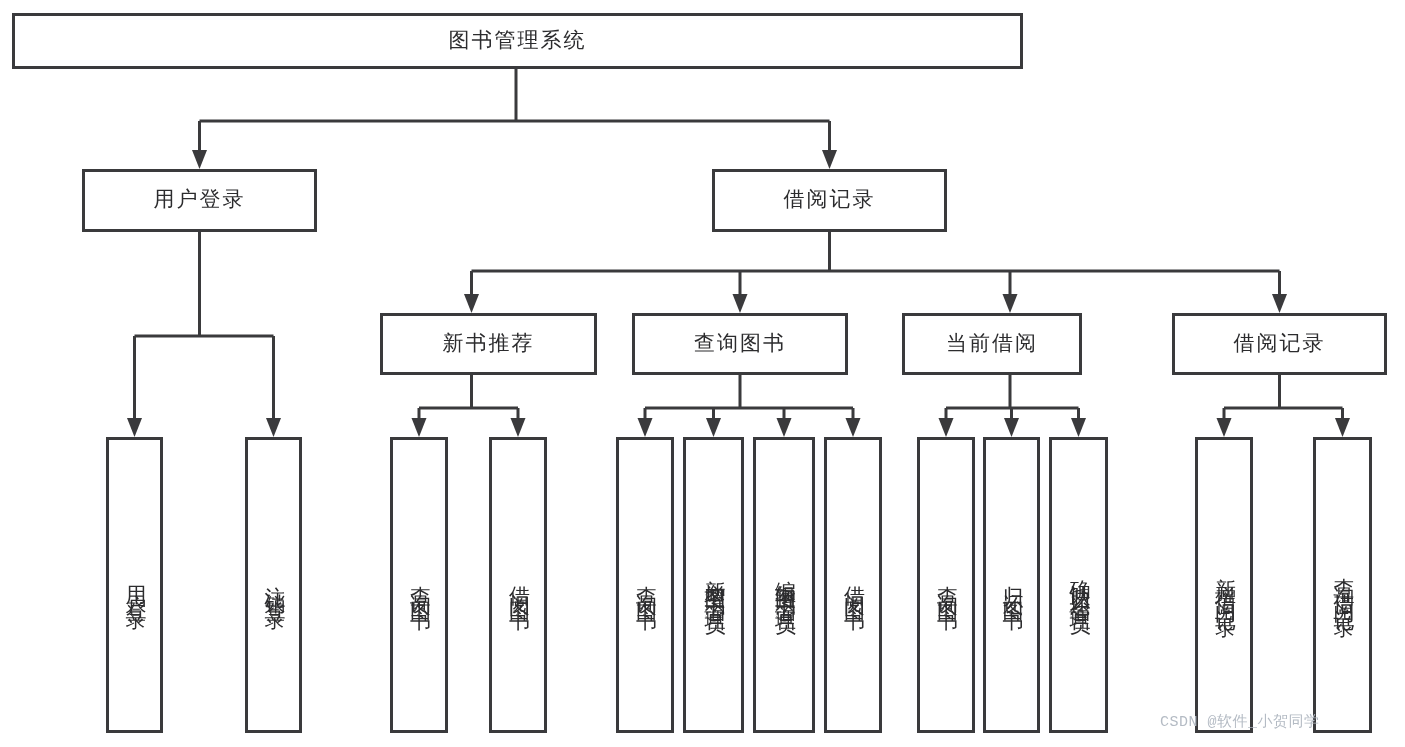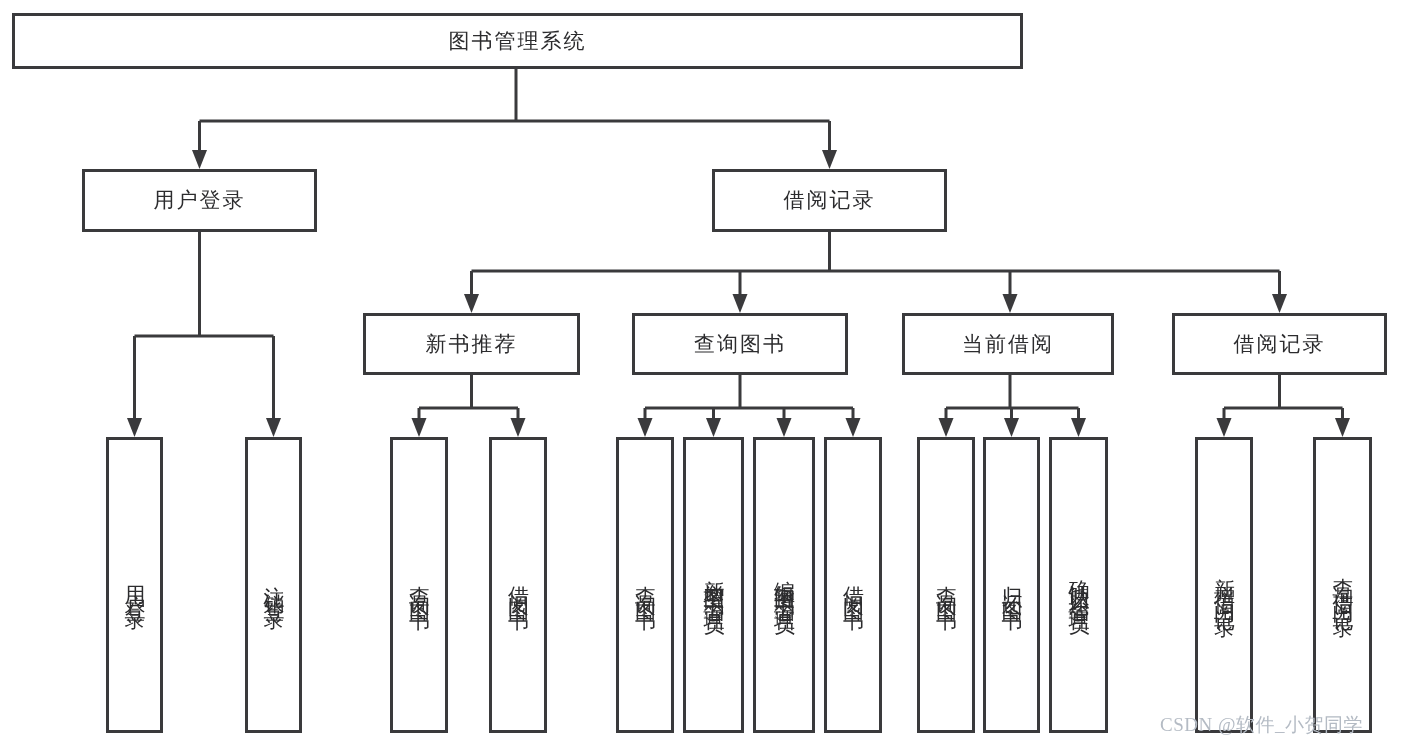--- a/index.html
+++ b/index.html
@@ -1,21 +1,21 @@
 <!DOCTYPE html>
 <html><head>
 <meta charset="utf-8">
 <style>
   html,body{margin:0;padding:0;background:#ffffff;}
   #canvas{
     position:relative;
     width:1405px;height:747px;
     background:#ffffff;
     overflow:hidden;
-    font-family:Liberation Serif, serif;
+    font-family:Liberation Mono, monospace;
   }
   #connectors{
     position:absolute;left:0;top:0;z-index:1;
   }
   .box{
     position:absolute;
     box-sizing:border-box;
     background:#ffffff;
     border:3px solid #3a3a3c;
     display:flex;
@@ -35,21 +35,21 @@
     text-orientation:mixed;
     font-size:21px;
     letter-spacing:8px;
     line-height:1;
     white-space:nowrap;
   }
   .watermark{
     position:absolute;
     left:1160px;top:712px;
     z-index:5;
-    font-size:19px;
+    font-size:15px;
     letter-spacing:0.5px;
     color:#b4bbc4;
     white-space:nowrap;
   }
 </style>
 </head>
 <body>
 
 <div id="canvas">
 
@@ -90,27 +90,27 @@
     <span class="h-label">图书管理系统</span>
   </div>
 
   <div class="box" style="left:82px;top:169px;width:235px;height:63px">
     <span class="h-label">用户登录</span>
   </div>
   <div class="box" style="left:712px;top:169px;width:235px;height:63px">
     <span class="h-label">借阅记录</span>
   </div>
 
-  <div class="box" style="left:363px;top:313px;width:217px;height:62px">
+  <div class="box" style="left:380px;top:313px;width:217px;height:62px">
     <span class="h-label">新书推荐</span>
   </div>
   <div class="box" style="left:632px;top:313px;width:216px;height:62px">
     <span class="h-label">查询图书</span>
   </div>
-  <div class="box" style="left:902px;top:313px;width:212px;height:62px">
+  <div class="box" style="left:902px;top:313px;width:180px;height:62px">
     <span class="h-label">当前借阅</span>
   </div>
   <div class="box" style="left:1172px;top:313px;width:215px;height:62px">
     <span class="h-label">借阅记录</span>
   </div>
 
   <div class="box" style="left:106px;top:437px;width:57px;height:296px">
     <span class="v-label">用户登录</span>
   </div>
   <div class="box" style="left:245px;top:437px;width:57px;height:296px">

